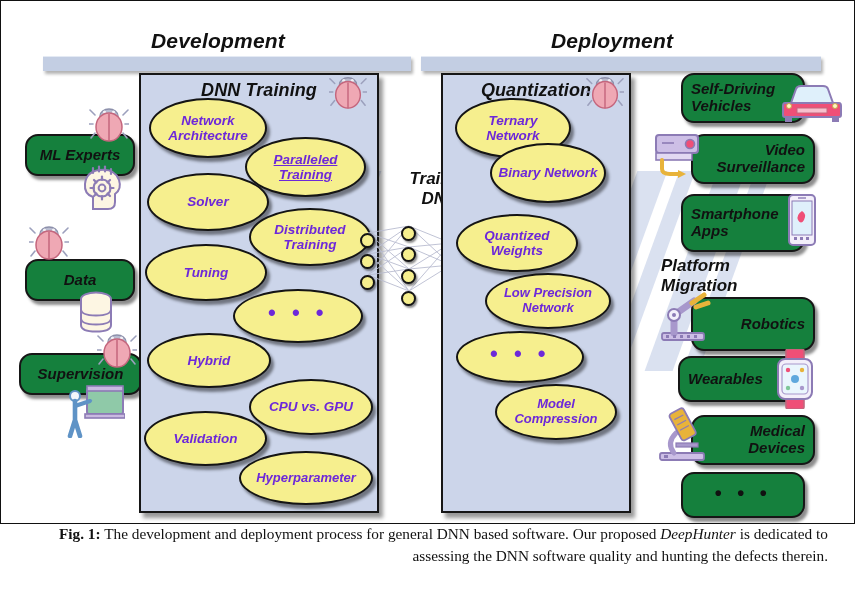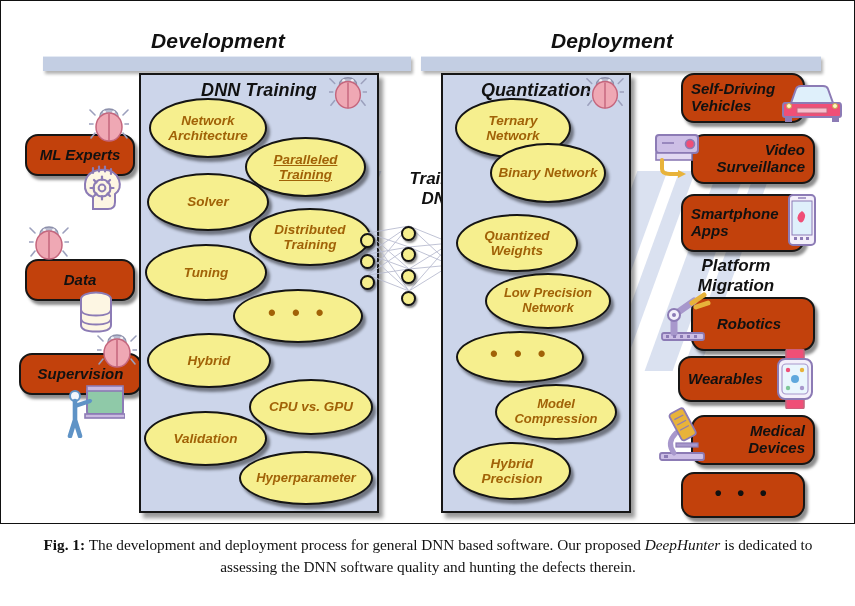--- a/index.html
+++ b/index.html
@@ -40,38 +40,38 @@
     letter-spacing:.1px;
   }
 
   
   .ell{
     position:absolute;background:#f6ef8e;border:2.3px solid #141414;
     border-radius:50%;
     box-shadow:3px 4px 3px rgba(0,0,0,.45);
     display:flex;align-items:center;justify-content:center;
     text-align:center;font-style:italic;font-weight:bold;
-    font-size:13.5px;line-height:1.12;color:#a16207;box-sizing:border-box;
+    font-size:13.5px;line-height:1.12;color:#6d28d9;box-sizing:border-box;
     padding:0 4px;
   }
   .ell.small{font-size:13px;}
   .ell .dots{letter-spacing:5px;font-size:22px;line-height:0;padding-bottom:6px;}
 
   
   .rbox{
-    position:absolute;background:#c2410c;border:2.5px solid #161616;
+    position:absolute;background:#15803d;border:2.5px solid #161616;
     border-radius:13px;
     box-shadow:3px 4px 3px rgba(0,0,0,.45);
     display:flex;align-items:center;
     font-style:italic;font-weight:bold;font-size:15px;line-height:1.12;
     color:#111;box-sizing:border-box;
   }
   .rbox.c{justify-content:center;text-align:center;align-items:center;}
   .rbox.l{justify-content:flex-start;text-align:left;padding-left:8px;}
-  .rbox.r{justify-content:center;text-align:right;padding-right:8px;}
+  .rbox.r{justify-content:flex-end;text-align:right;padding-right:8px;}
   .rbox .dots{letter-spacing:5px;font-size:20px;line-height:0;padding-bottom:4px;}
 
   
   .flabel{
     position:absolute;font-style:italic;font-weight:bold;font-size:17px;
     line-height:1.15;text-align:center;color:#111;white-space:pre-line;padding-left:25px;
   }
 
   
   .node{
@@ -79,23 +79,23 @@
     background:#f6ef8e;border:2px solid #141414;
     box-shadow:1.5px 2px 2px rgba(0,0,0,.45);box-sizing:border-box;
   }
   svg.netlines{position:absolute;overflow:visible;}
 
   
   .ico{position:absolute;}
 
   
   #caption{
-    position:absolute;left:28px;top:534px;width:800px;
+    position:absolute;left:28px;top:523px;width:800px;
     font-family:"Liberation Serif", serif;font-size:15.3px;line-height:1.42;
-    color:#111;text-align:center;
+    color:#111;text-align:right;
   }
   #caption b{font-weight:bold;}
   #caption i{font-style:italic;}
 </style>
 </head>
 <body>
 
 <div id="figure">
 
   <div class="chev" style="left:290px;top:170px;width:28px;height:200px;"></div>
@@ -296,23 +296,22 @@
   </svg>
 
   <div class="ell" style="left:454px;top:97px;width:116px;height:60px;">Ternary Network</div>
   <div class="ell" style="left:489px;top:142px;width:116px;height:60px;">Binary Network</div>
   <div class="ell" style="left:455px;top:213px;width:122px;height:58px;">Quantized Weights</div>
   <div class="ell small" style="left:484px;top:272px;width:126px;height:56px;">Low Precision Network</div>
   <div class="ell" style="left:455px;top:330px;width:128px;height:52px;">
     <span class="dots">• • •</span>
   </div>
   <div class="ell small" style="left:494px;top:383px;width:122px;height:56px;">Model Compression</div>
-  <div class="ell" style="left:452px;top:441px;width:118px;height:58px;">Hybrid Precision</div>
-
-  <div class="flabel" style="left:635px;top:255px;width:150px;text-align:center;">Platform Migration</div>
+
+  <div class="flabel" style="left:635px;top:255px;width:150px;text-align:left;">Platform Migration</div>
 
   <div class="rbox l" style="left:680px;top:72px;width:124px;height:50px;">
     <span>Self-Driving Vehicles</span>
   </div>
   <svg class="ico" style="left:780px;top:78px;" width="62" height="46" viewBox="0 0 62 46">
     <path d="M10 24 L15 10 Q16 7 20 7 L42 7 Q46 7 47 10 L52 24 Z" fill="#dff0fb" stroke="#8c7bb5" stroke-width="2"></path>
     <path d="M4 24 L58 24 Q60 24 60 27 L60 36 Q60 38 58 38 L4 38 Q2 38 2 36 L2 27 Q2 24 4 24 Z" fill="#ef4f77" stroke="#8c7bb5" stroke-width="2"></path>
     <rect x="16" y="29" width="30" height="5" fill="#f7c0cd" stroke="#c4667d" stroke-width="1"></rect>
     <rect x="4" y="38" width="7" height="5" fill="#8c7bb5"></rect>
       <rect x="51" y="38" width="7" height="5" fill="#8c7bb5"></rect>

